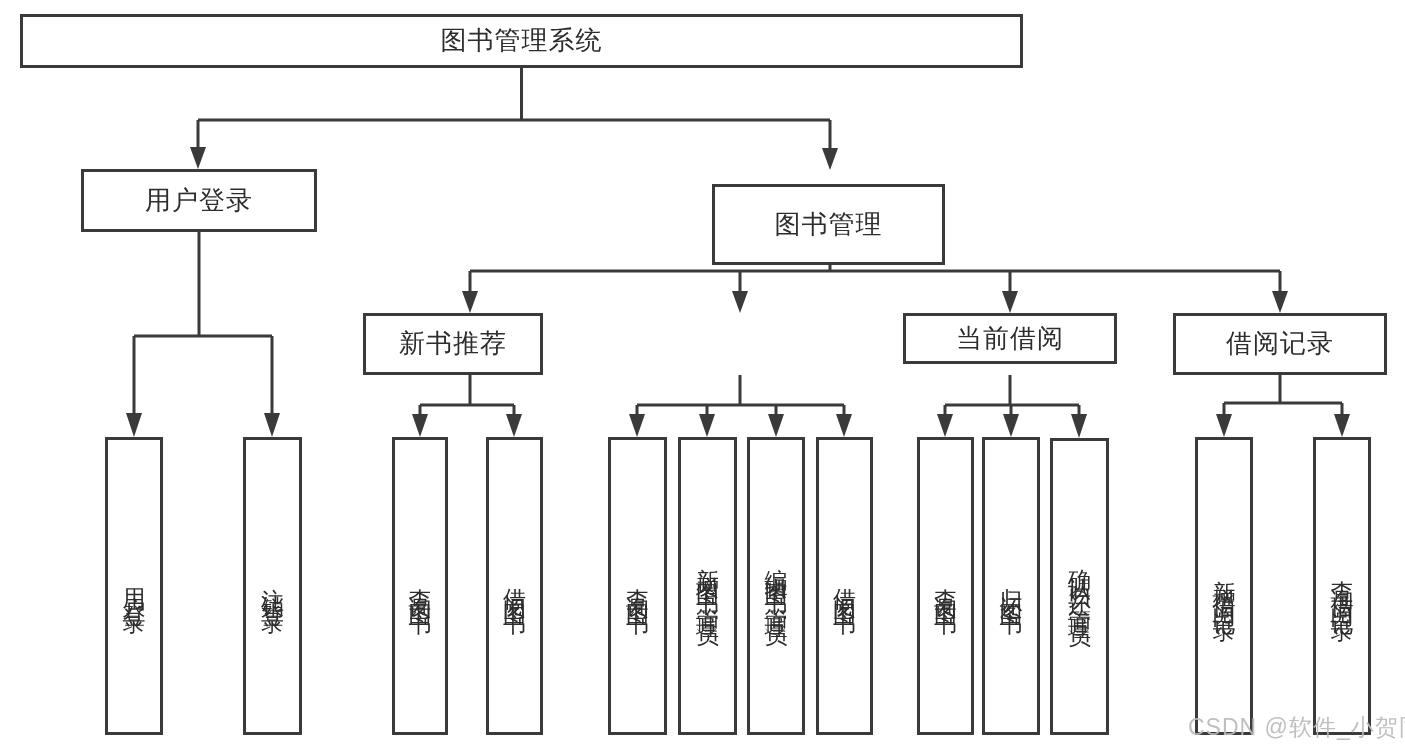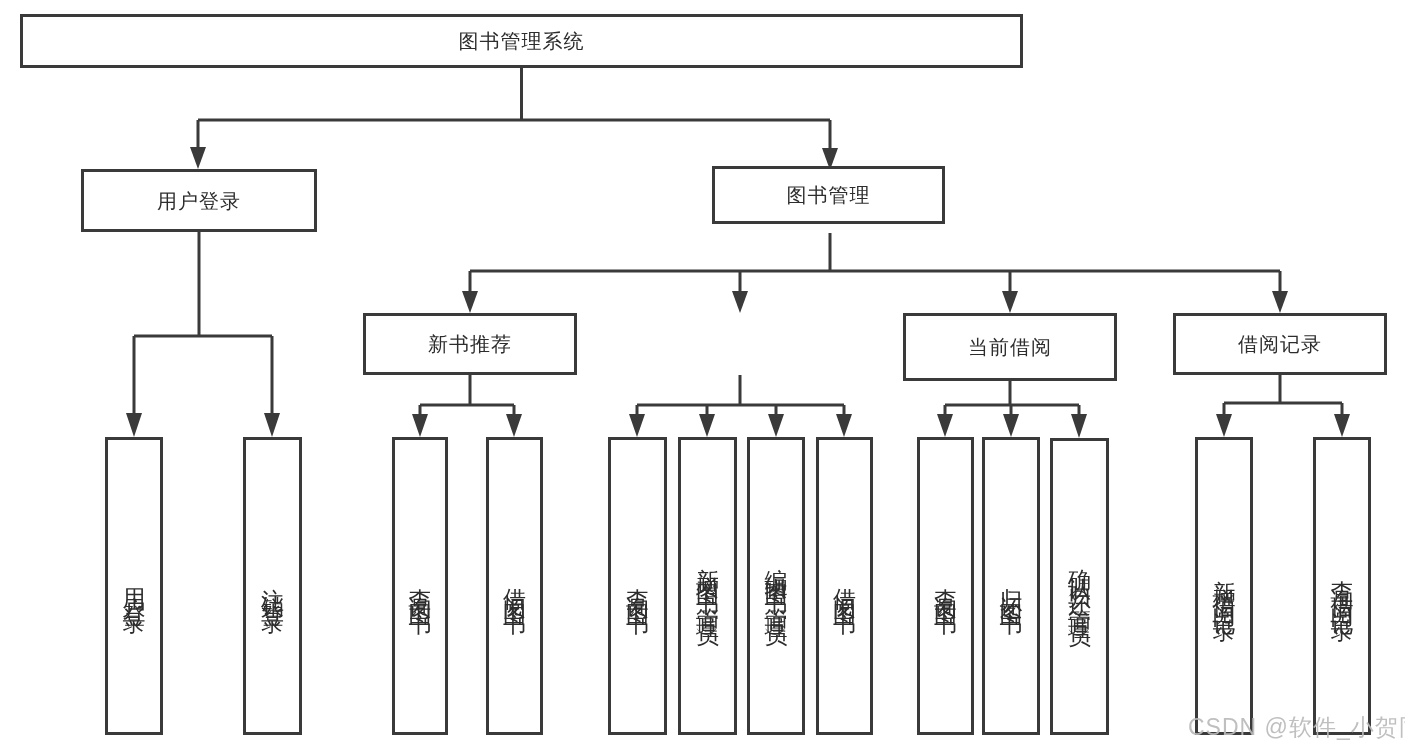--- a/index.html
+++ b/index.html
@@ -16,21 +16,21 @@
   }
   .wires{position:absolute;left:0;top:0;z-index:0;}
   .wires path{stroke:var(--line,#3a3a3a);stroke-width:3;fill:none;}
   .wires polygon{fill:var(--line,#3a3a3a);stroke:none;}
   .node{
     position:absolute; box-sizing:border-box; z-index:1;
     background:#fff; border:3px solid var(--border,#3a3a3a);
     display:flex; align-items:center; justify-content:center;
   }
   .node.h span{
-    font-size:20px; letter-spacing:1px; line-height:1.2; white-space:nowrap;
+    font-size:26px; letter-spacing:1px; line-height:1.2; white-space:nowrap;
   }
   .node.v span{
     writing-mode:vertical-rl; line-height:1;
     font-size:23px; letter-spacing:8px; white-space:nowrap;
   }
   .watermark{
     position:absolute; z-index:5; left:1188px; top:712px;
     font-size:23px; letter-spacing:1px;
     color:var(--watermark,#bababa); opacity:.92; white-space:nowrap;
   }
@@ -90,28 +90,28 @@
     </g>
   </svg>
 
   <div class="node h" style="left:20px;top:14px;width:1003px;height:54px">
     <span>图书管理系统</span>
   </div>
 
   <div class="node h" style="left:81px;top:169px;width:236px;height:63px">
     <span>用户登录</span>
   </div>
-  <div class="node h" style="left:712px;top:166px;width:233px;height:58px">
+  <div class="node h" style="left:712px;top:184px;width:233px;height:81px">
     <span>图书管理</span>
   </div>
 
-  <div class="node h" style="left:363px;top:313px;width:214px;height:62px">
+  <div class="node h" style="left:363px;top:313px;width:180px;height:62px">
     <span>新书推荐</span>
   </div>
-  <div class="node h" style="left:903px;top:313px;width:214px;height:68px">
+  <div class="node h" style="left:903px;top:313px;width:214px;height:51px">
     <span>当前借阅</span>
   </div>
   <div class="node h" style="left:1173px;top:313px;width:214px;height:62px">
     <span>借阅记录</span>
   </div>
 
   <div class="node v" style="left:105px;top:437px;width:58px;height:298px">
     <span>用户登录</span>
   </div>
   <div class="node v" style="left:243px;top:437px;width:59px;height:298px">

